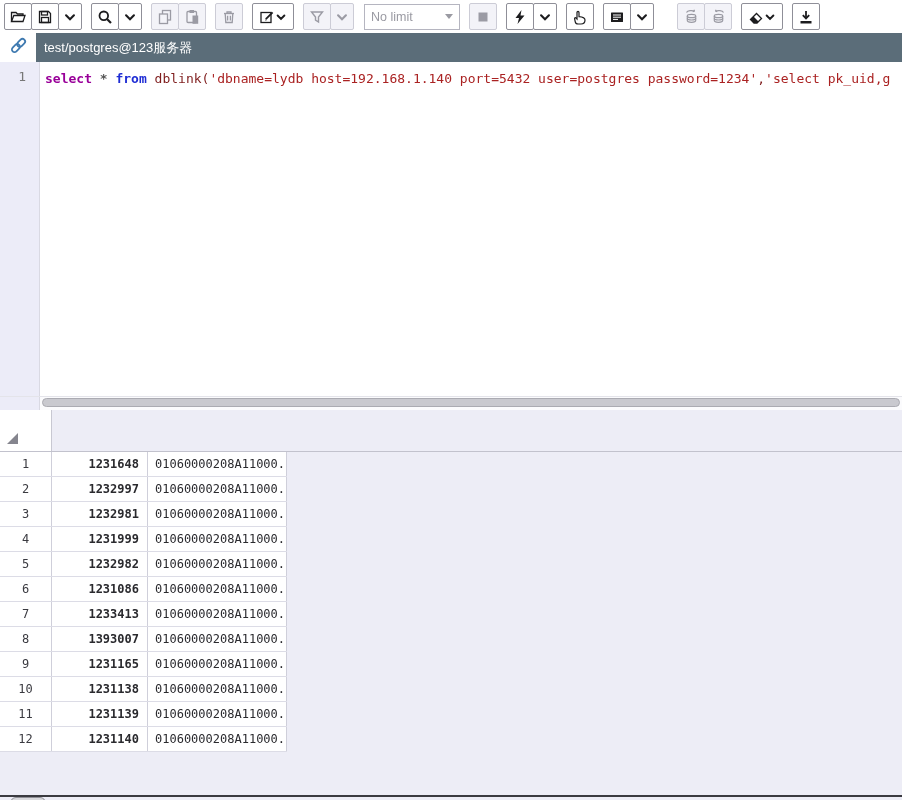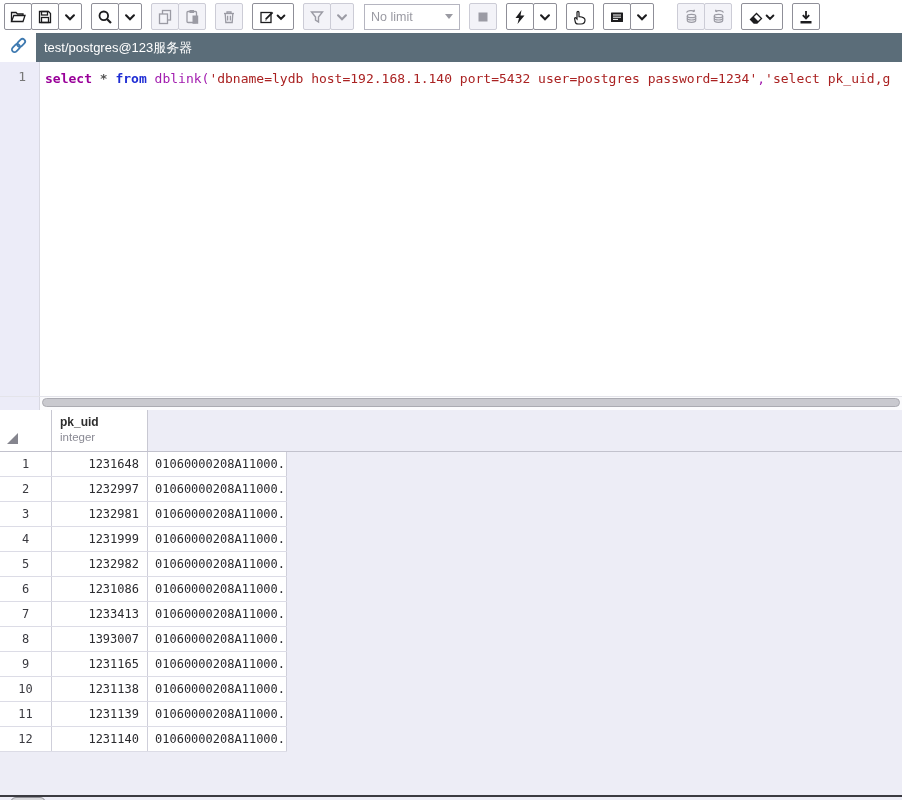--- a/index.html
+++ b/index.html
@@ -37,21 +37,21 @@
   .editor{flex:0 0 334px;display:flex;overflow:hidden;background:#fff;}
   .gutter{width:40px;background:#ececf8;border-right:1px solid #d9d9e3;box-sizing:border-box;
           font-family:"DejaVu Sans Mono",monospace;font-size:13px;color:#777;}
   .gutter .ln{padding:7px 13px 0 0;text-align:right;}
   .code{flex:1;font-family:"DejaVu Sans Mono",monospace;font-size:13px;line-height:19px;
         padding:7px 0 0 5px;white-space:pre;overflow:hidden;color:#111;}
   .tok-kw{color:#990099;font-weight:bold;}
   .tok-kw2{color:#1f2dd4;font-weight:bold;}
   .tok-op{color:#555;font-weight:bold;}
   .tok-str{color:#aa2222;text-align:center;}
-  .tok-plain{color:#a21caf;}
+  .tok-plain{color:#7f1d1d;}
   .hscroll{height:13px;flex:0 0 13px;display:flex;border-top:1px solid #e4e4ea;}
   .hscroll-gutter{width:40px;background:#ececf8;border-right:1px solid #d9d9e3;box-sizing:border-box;}
   .hscroll-track{flex:1;background:#fbfbfd;padding:1px 2px;}
   .hscroll-thumb{height:9px;width:100%;background:#c9c9cf;border:1px solid #ababb2;border-radius:5px;box-sizing:border-box;}
 
   
   .grid{flex:1;position:relative;overflow:hidden;background:#ededf6;}
   .grid-head{display:flex;height:41px;border-bottom:1px solid #c2c2cd;background:#ededf6;}
   .gh-cell{background:#fff;border-right:1px solid #c8c8d2;box-sizing:border-box;position:relative;}
   .gh-rownum{width:52px;}
@@ -62,21 +62,21 @@
   .selall-tri{position:absolute;left:7px;bottom:7px;width:11px;height:11px;background:#85858e;
               clip-path:polygon(100% 0,100% 100%,0 100%);cursor:pointer;}
   .eye-btn{position:absolute;right:6px;top:8px;width:36px;height:24px;background:#2d6494;border:none;
            border-radius:3px;display:flex;align-items:center;justify-content:center;cursor:pointer;
            box-shadow:2px 2px 0 #1c3e5e;}
   .grid-body{position:relative;}
   .grid-row{display:flex;height:25px;width:287px;background:#fff;border-bottom:1px solid #dcdce6;box-sizing:border-box;}
   .gc{box-sizing:border-box;border-right:1px solid #cfcfda;font-family:"DejaVu Sans Mono",monospace;
       font-size:12px;color:#2a2a2e;display:flex;align-items:center;overflow:hidden;white-space:nowrap;cursor:default;}
   .gc-rownum{width:52px;justify-content:center;color:#3a3a40;}
-  .gc-pk{width:96px;justify-content:flex-end;padding-right:8px;}
+  .gc-pk{width:96px;justify-content:flex-end;padding-right:8px;font-weight:bold;}
   .gc-geom{width:139px;padding-left:7px;}
 
   
   .bottom-line{position:absolute;left:0;right:0;top:795px;height:2px;background:#3a3a40;z-index:5;}
   .bottom-thumb{position:absolute;top:797px;left:10px;width:36px;height:12px;border-radius:7px;
                 background:#d9d9dd;border:1px solid #8f8f96;z-index:6;box-sizing:border-box;cursor:pointer;}
 </style>
 </head>
 <body>
 
@@ -325,24 +325,20 @@
         <div class="hscroll-thumb"></div>
       </div>
   </div>
 
 
   <div class="grid">
     <div class="grid-head">
       <div class="gh-cell gh-rownum">
         <span class="selall-tri"></span>
       </div>
-      <div class="gh-cell gh-pk">
-        <div class="col-name">pk_uid</div>
-        <div class="col-type">integer</div>
-      </div>
     </div>
     <div class="grid-body" id="grid-body">
         <div class="grid-row">
           <div class="gc gc-rownum">1</div>
           <div class="gc gc-pk">1231648</div>
           <div class="gc gc-geom">01060000208A11000...</div>
         </div>
         <div class="grid-row">
           <div class="gc gc-rownum">2</div>
           <div class="gc gc-pk">1232997</div>

